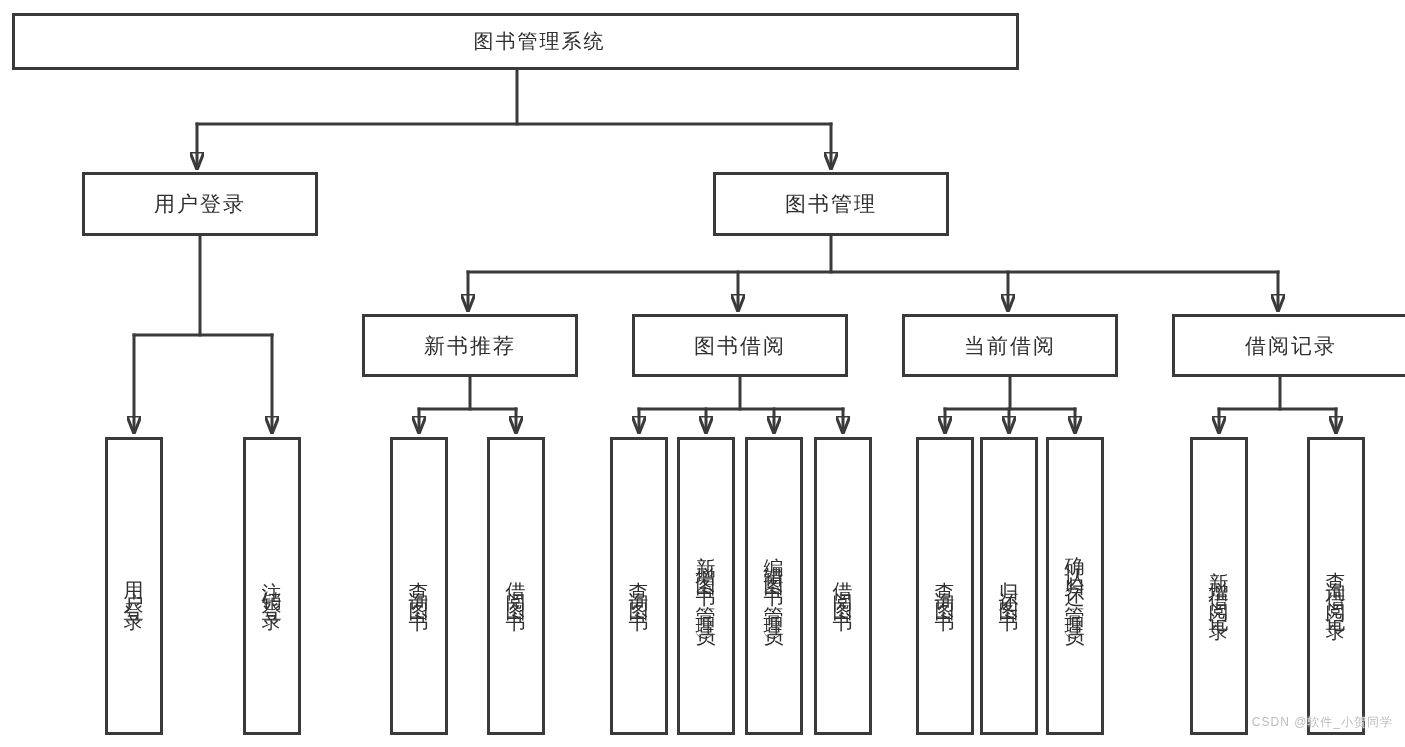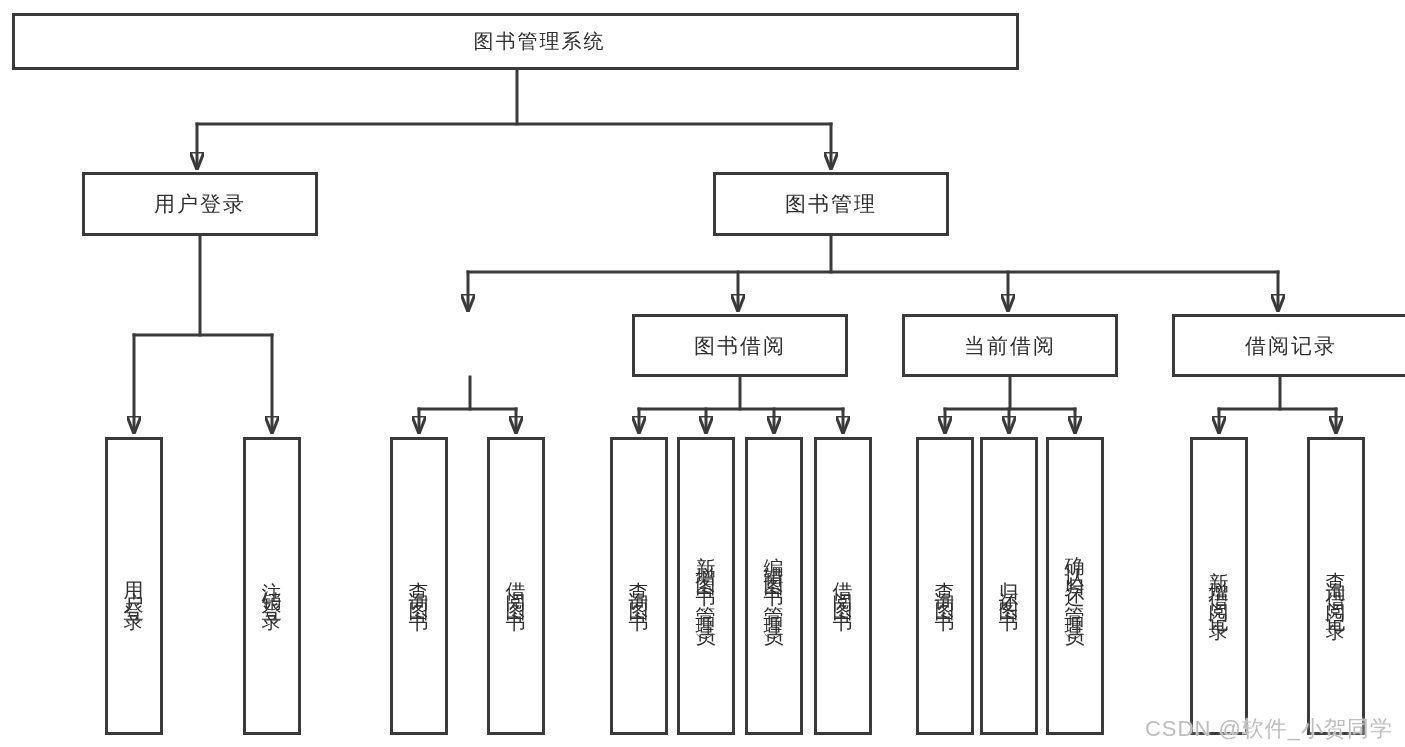--- a/index.html
+++ b/index.html
@@ -39,21 +39,21 @@
     writing-mode:vertical-rl;
     text-orientation:mixed;
     font-size:20px;
     letter-spacing:10px;
     white-space:normal;
     line-height:1;
   }
   .watermark{
     position:absolute;
     right:12px;top:714px;
-    font-size:22px;
+    font-size:12px;
     letter-spacing:1px;
     color:var(--watermark);
     text-shadow:0 0 3px #ffffff,0 0 1px #ffffff;
     white-space:nowrap;
   }
 </style>
 </head>
 <body>
 
 <div class="canvas">
@@ -110,20 +110,23 @@
     <span class="label">图书管理系统</span>
   </div>
 
   <div class="node" style="left:82px;top:172px;width:236px;height:64px;">
     <span class="label">用户登录</span>
   </div>
   <div class="node" style="left:713px;top:172px;width:236px;height:64px;">
     <span class="label">图书管理</span>
   </div>
 
+  <div class="node" style="left:362px;top:314px;width:216px;height:63px;">
+    <span class="label">新书推荐</span>
+  </div>
   <div class="node" style="left:902px;top:314px;width:216px;height:63px;">
     <span class="label">当前借阅</span>
   </div>
   <div class="node" style="left:632px;top:314px;width:216px;height:63px;">
     <span class="label">图书借阅</span>
   </div>
   <div class="node" style="left:1172px;top:314px;width:238px;height:63px;">
     <span class="label">借阅记录</span>
   </div>
 

